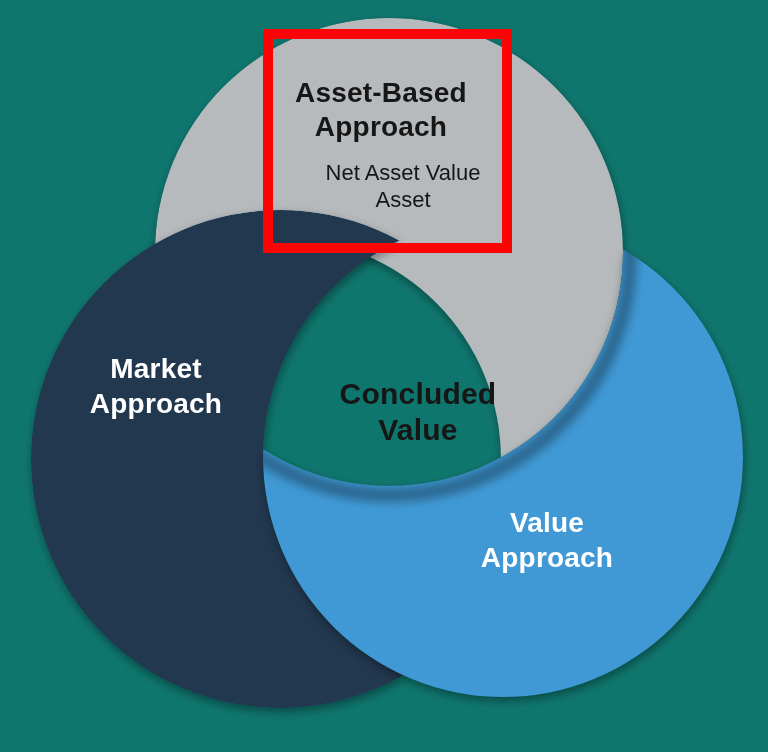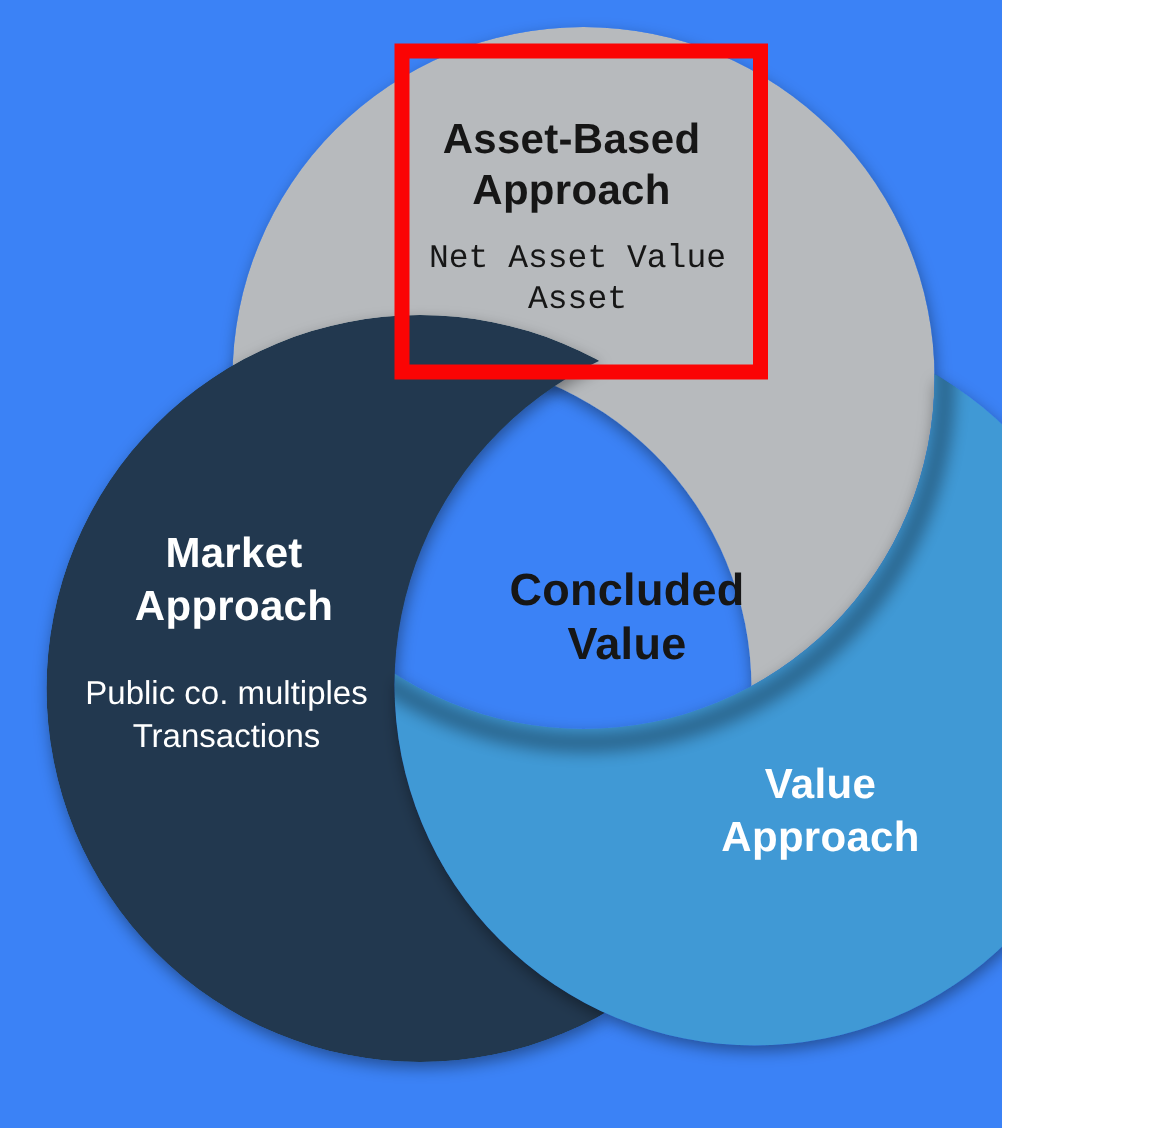--- a/index.html
+++ b/index.html
@@ -3,23 +3,23 @@
 <meta charset="utf-8">
 <style>
   html, body {
     margin: 0;
     padding: 0;
     background: #ffffff;
     font-family: "Liberation Sans", sans-serif;
   }
   .stage {
     position: relative;
-    width: 668px;
+    width: 768px;
     height: 752px;
-    background: #3b82f6;
+    background: #0f766e;
     overflow: hidden;
   }
   .stage svg {
     position: absolute;
     left: 0;
     top: 0;
   }
   .label {
     position: absolute;
     text-align: center;
@@ -35,21 +35,21 @@
   }
   .subtitle {
     font-weight: 400;
     font-size: 22px;
     line-height: 28px;
   }
   .dark-text  { color: #161616; }
   .light-text { color: #ffffff; }
 
   .asset-title    { left: 381px; top: 76px;  }
-  .asset-sub      { left: 385px; top: 159px; line-height: 27px; font-family: Liberation Mono, monospace; }
+  .asset-sub      { left: 403px; top: 159px; line-height: 27px; }
   .market-title   { left: 156px; top: 351px; line-height: 35px; }
   .market-sub     { left: 151px; top: 447px; line-height: 29px; }
   .center-title   { left: 386px; top: 376px; font-size: 30px; line-height: 36px; margin-left: 32px; }
   .income-title   { left: 547px; top: 505px; line-height: 35px; }
   .income-sub     { left: 547px; top: 592px; line-height: 26px; }
 </style>
 </head>
 <body>
 
 <div class="stage">
@@ -113,24 +113,20 @@
   </div>
   <div class="label subtitle dark-text asset-sub">
     <div>Net Asset Value</div>
     <div>Asset</div>
   </div>
 
   <div class="label title light-text market-title">
     <div>Market</div>
     <div>Approach</div>
   </div>
-  <div class="label subtitle light-text market-sub">
-    <div>Public co. multiples</div>
-    <div>Transactions</div>
-  </div>
 
   <div class="label title dark-text center-title">
     <div>Concluded</div>
     <div>Value</div>
   </div>
 
   <div class="label title light-text income-title">
     <div>Value</div>
     <div>Approach</div>
   </div>

